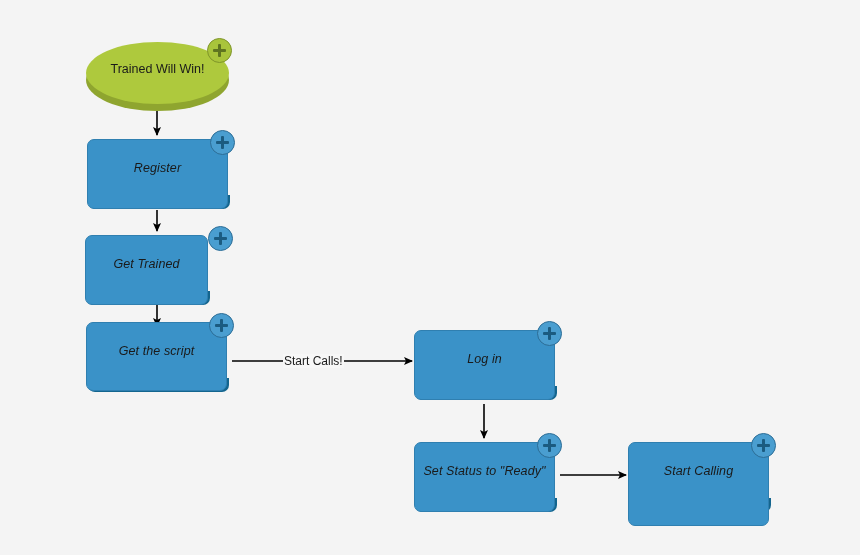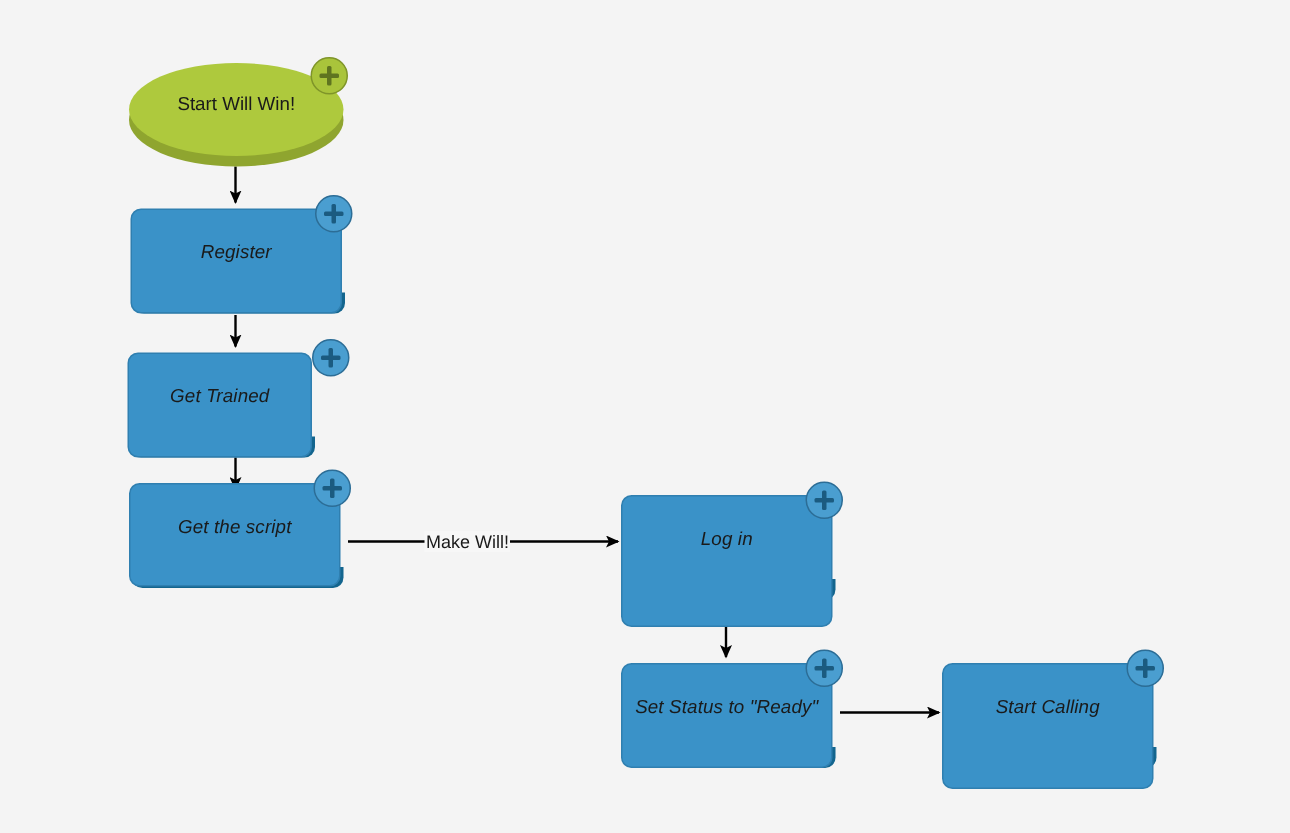--- a/index.html
+++ b/index.html
@@ -173,26 +173,26 @@
 
     <g>
       <line x1="484" y1="404" x2="484" y2="438" stroke="#000000" stroke-width="1.6" marker-end="url(#arrowhead)"></line>
     </g>
 
     <g>
       <line x1="560" y1="475" x2="626" y2="475" stroke="#000000" stroke-width="1.6" marker-end="url(#arrowhead)"></line>
     </g>
   </svg>
 
-  <div class="edge-label" style="left:283px;top:354px">Make Will!</div>
+  <div class="edge-label" style="left:283px;top:354px">Start Calls!</div>
 
   <div class="node" style="left:86px;top:42px;width:143px;height:62px">
     <div class="ellipse-shadow"></div>
     <div class="ellipse-body"></div>
-    <div class="ellipse-label">Start Will Win!</div>
+    <div class="ellipse-label">Trained Will Win!</div>
     <div class="badge green" style="left:121px;top:-4px">
       <span class="hbar"></span>
       <span class="vbar"></span>
     </div>
   </div>
 
   <div class="node" style="left:87px;top:139px;width:141px;height:70px">
     <div class="proc-shadow"></div>
     <div class="proc-body"></div>
     <div class="proc-label">Register</div>
@@ -215,21 +215,21 @@
   <div class="node" style="left:86px;top:322px;width:141px;height:69px">
     <div class="proc-shadow"></div>
     <div class="proc-body"></div>
     <div class="proc-label">Get the script</div>
     <div class="badge blue" style="left:123px;top:-9px">
       <span class="hbar"></span>
       <span class="vbar"></span>
     </div>
   </div>
 
-  <div class="node" style="left:414px;top:330px;width:141px;height:88px">
+  <div class="node" style="left:414px;top:330px;width:141px;height:70px">
     <div class="proc-shadow"></div>
     <div class="proc-body"></div>
     <div class="proc-label">Log in</div>
     <div class="badge blue" style="left:123px;top:-9px">
       <span class="hbar"></span>
       <span class="vbar"></span>
     </div>
   </div>
 
   <div class="node" style="left:414px;top:442px;width:141px;height:70px">

